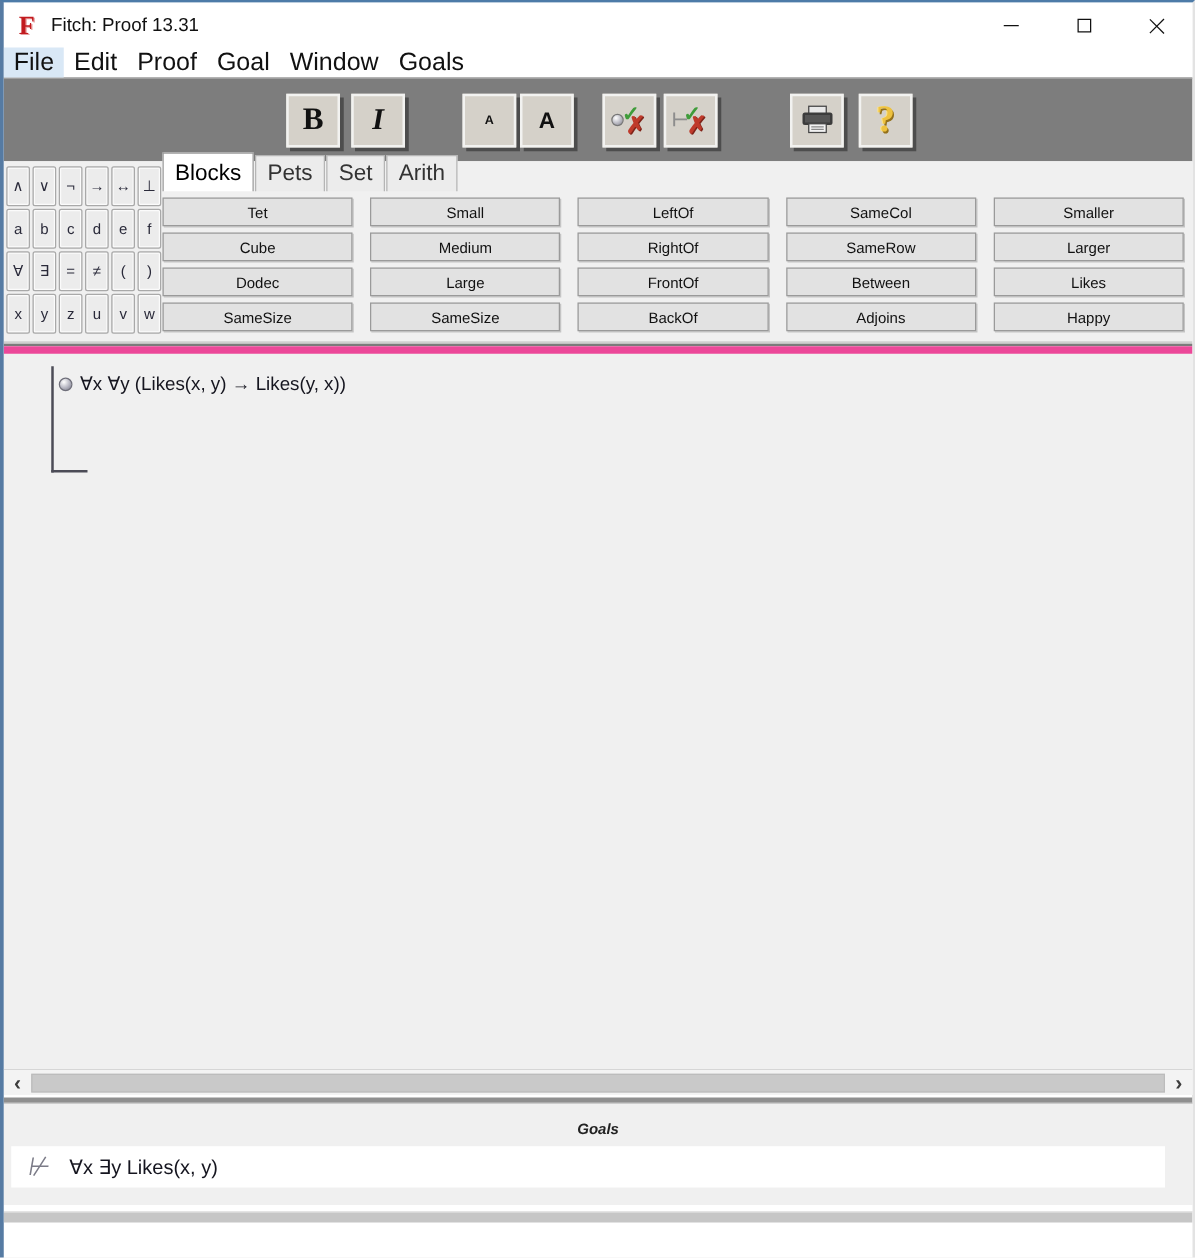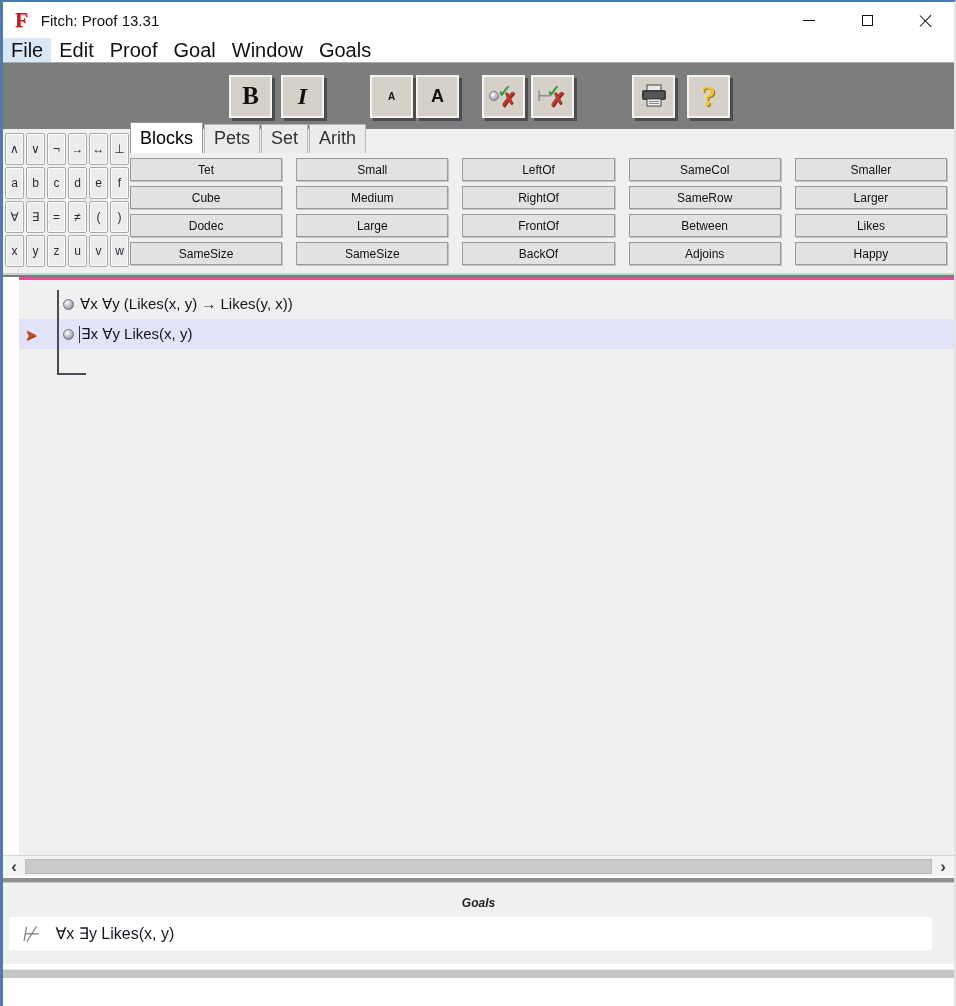--- a/index.html
+++ b/index.html
@@ -61,21 +61,21 @@
     display:flex; align-items:center; justify-content:center; font-size:12px; color:#2a2a3a; border-radius:2px; }
   .pred-panel { margin-left:127px; height:100%; }
   .tabstrip { height:24px; display:flex; align-items:flex-end; }
   .tab { padding:3px 9px 4px; font-size:18px; background:#ececec; color:#333; border:1px solid #b5b5b5; border-bottom:none; margin-right:1px; }
   .tab.active { background:#ffffff; color:#000; padding-top:5px; border-color:#9a9a9a; }
   .pred-grid { display:grid; grid-template-columns:repeat(5,1fr); gap:5px 14px; padding:5px 7px 6px 0; }
   .pred-btn { height:23px; background:#e2e2e2; border:1px solid #9a9a9a; box-shadow:1px 1px 0 #c4c4c4;
     display:flex; align-items:center; justify-content:center; font-size:12px; color:#111; }
 
   
-  .proof-panel { height:578px; background:#f0f0f0; position:relative; border-top:3px solid #ec4899;margin-left:16px; }
+  .proof-panel { height:578px; background:#f0f0f0; position:relative; border-top:6px solid #ec4899; }
   .proof-lines { padding-top:9px; position:relative; }
   .proof-row { height:30px; display:flex; align-items:center; position:relative; }
   .proof-row.focused { background:#e3e3f7; }
   .focus-arrow { position:absolute; left:6px; top:7px; color:#cd4a1a; font-size:15px; text-shadow:0 1px 0 #7e2c0d; }
   .focus-arrow::before { content:"\27A4"; }
   .step-bullet { margin-left:44px; width:11px; height:11px; border-radius:50%; flex:0 0 auto;
     background:radial-gradient(circle at 35% 30%, #ffffff, #b4b4c0 55%, #767684); border:1px solid #6f6f7a; }
   .text-cursor { display:inline-block; width:1px; height:17px; background:#333; margin-left:5px; }
   .formula { margin-left:6px; font-size:15px; color:#15151f; white-space:pre; }
   .proof-row.focused .formula { margin-left:1px; }
@@ -240,26 +240,20 @@
     </div>
   </div>
 </div>
 
 <div class="proof-panel">
   <div class="proof-lines">
     <div class="proof-row">
       <span class="step-bullet"></span>
       <span class="formula">∀x ∀y (Likes(x, y) → Likes(y, x))</span>
     </div>
-    <div class="proof-row focused">
-      <span class="focus-arrow"></span>
-      <span class="step-bullet"></span>
-      <span class="text-cursor"></span>
-      <span class="formula">∃x ∀y Likes(x, y)</span>
-    </div>
     <div class="fitch-bar"></div>
   </div>
 </div>
 
 <div class="hscroll">
   <div class="scroll-arrow left"></div>
   <div class="scroll-thumb"></div>
   <div class="scroll-arrow right"></div>
 </div>
 

